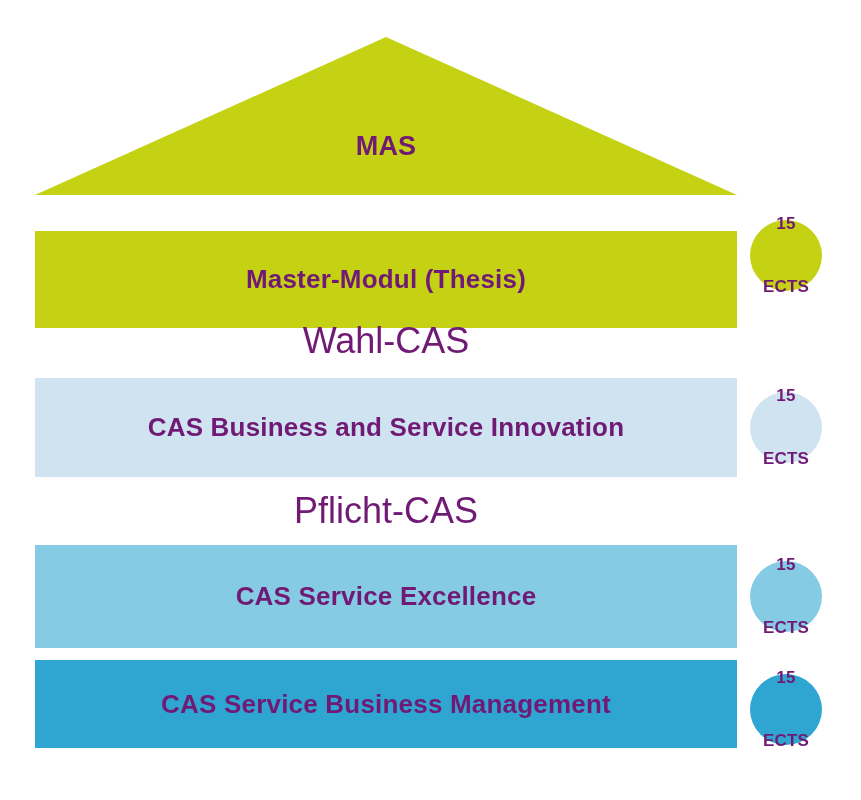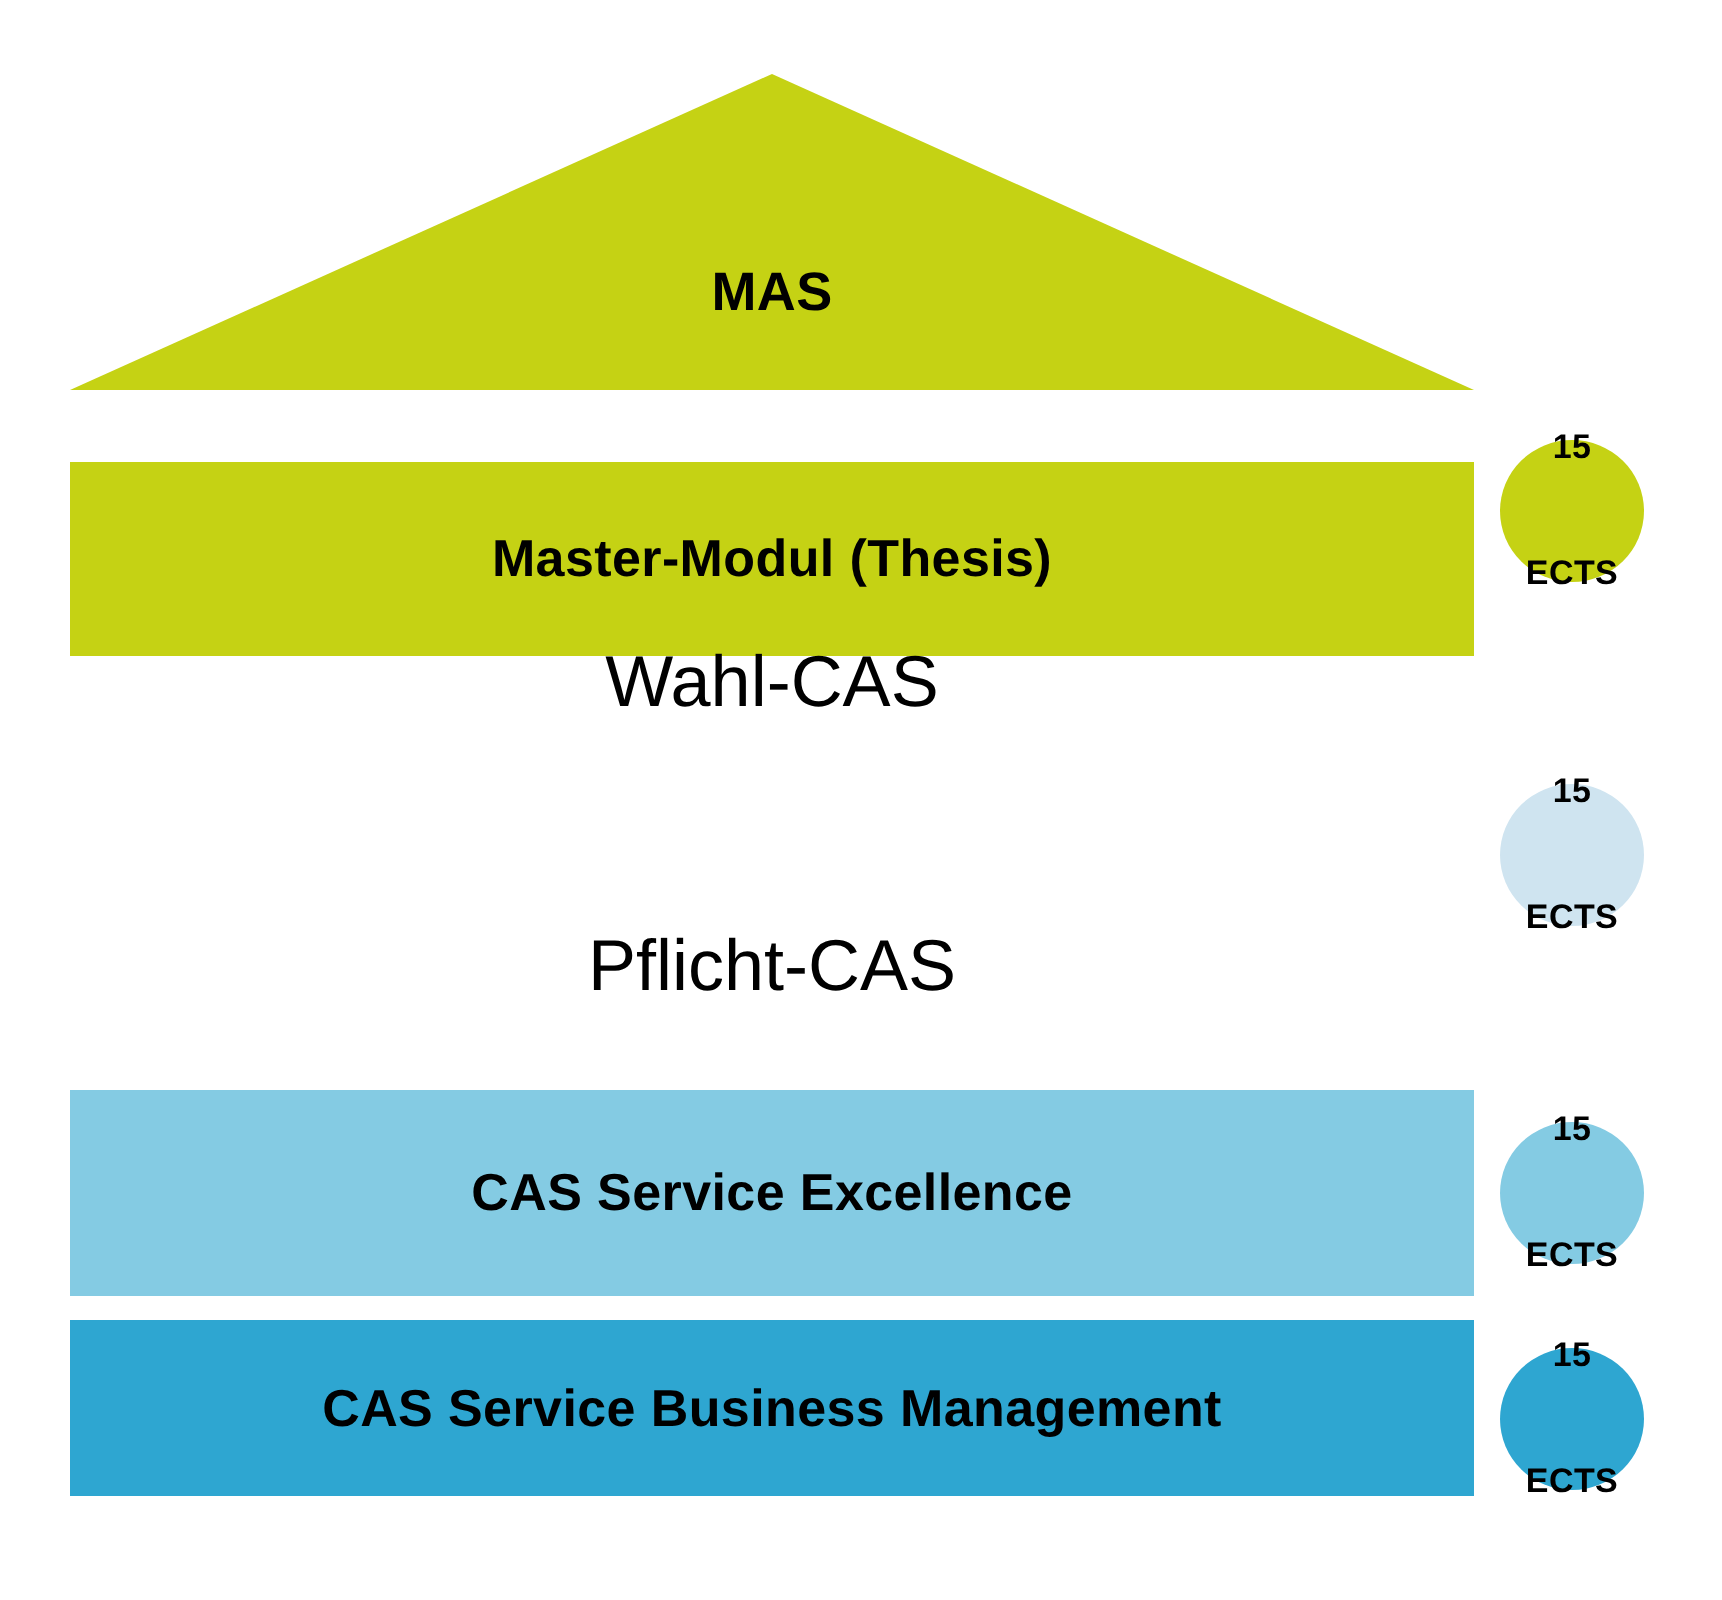--- a/index.html
+++ b/index.html
@@ -6,21 +6,21 @@
     margin: 0;
     padding: 0;
     background: #ffffff;
   }
   .canvas {
     position: relative;
     width: 861px;
     height: 800px;
     background: #ffffff;
     font-family: "Liberation Sans", sans-serif;
-    color: #000000;
+    color: #701a75;
     overflow: hidden;
   }
   .roof {
     position: absolute;
     left: 35px;
     top: 37px;
     width: 702px;
     height: 158px;
     clip-path: polygon(50% 0, 100% 100%, 0 100%);
     display: flex;
@@ -82,21 +82,21 @@
     line-height: 1.1;
     text-align: center;
     letter-spacing: 0.2px;
   }
   
   .bar-1 { top: 207px; height: 97px; }
   .bar-2 { top: 378px; height: 99px; }
   .bar-3 { top: 545px; height: 103px; }
   .bar-4 { top: 660px; height: 88px; }
   .sep-1 { top: 304px; height: 74px; }
-  .sep-2 { top: 449px; height: 68px; }
+  .sep-2 { top: 477px; height: 68px; }
   .badge-1 { top: 220px; }
   .badge-2 { top: 392px; }
   .badge-3 { top: 561px; }
   .badge-4 { top: 674px; }
 </style>
 </head>
 <body>
 
 <div class="canvas">
 
@@ -111,20 +111,23 @@
   </div>
   <div class="badge badge-1" style="background-color: rgb(197, 210, 20);">
     <span>15</span>
     <span>ECTS</span>
   </div>
 
   <div class="separator sep-1">
     <span class="separator-label">Wahl-CAS</span>
   </div>
 
+  <div class="bar bar-2" style="background-color: rgb(207, 228, 240);">
+    <span class="bar-label">CAS Business and Service Innovation</span>
+  </div>
   <div class="badge badge-2" style="background-color: rgb(207, 228, 240);">
     <span>15</span>
     <span>ECTS</span>
   </div>
 
   <div class="separator sep-2">
     <span class="separator-label">Pflicht-CAS</span>
   </div>
 
   <div class="bar bar-3" style="background-color: rgb(132, 203, 227);">

